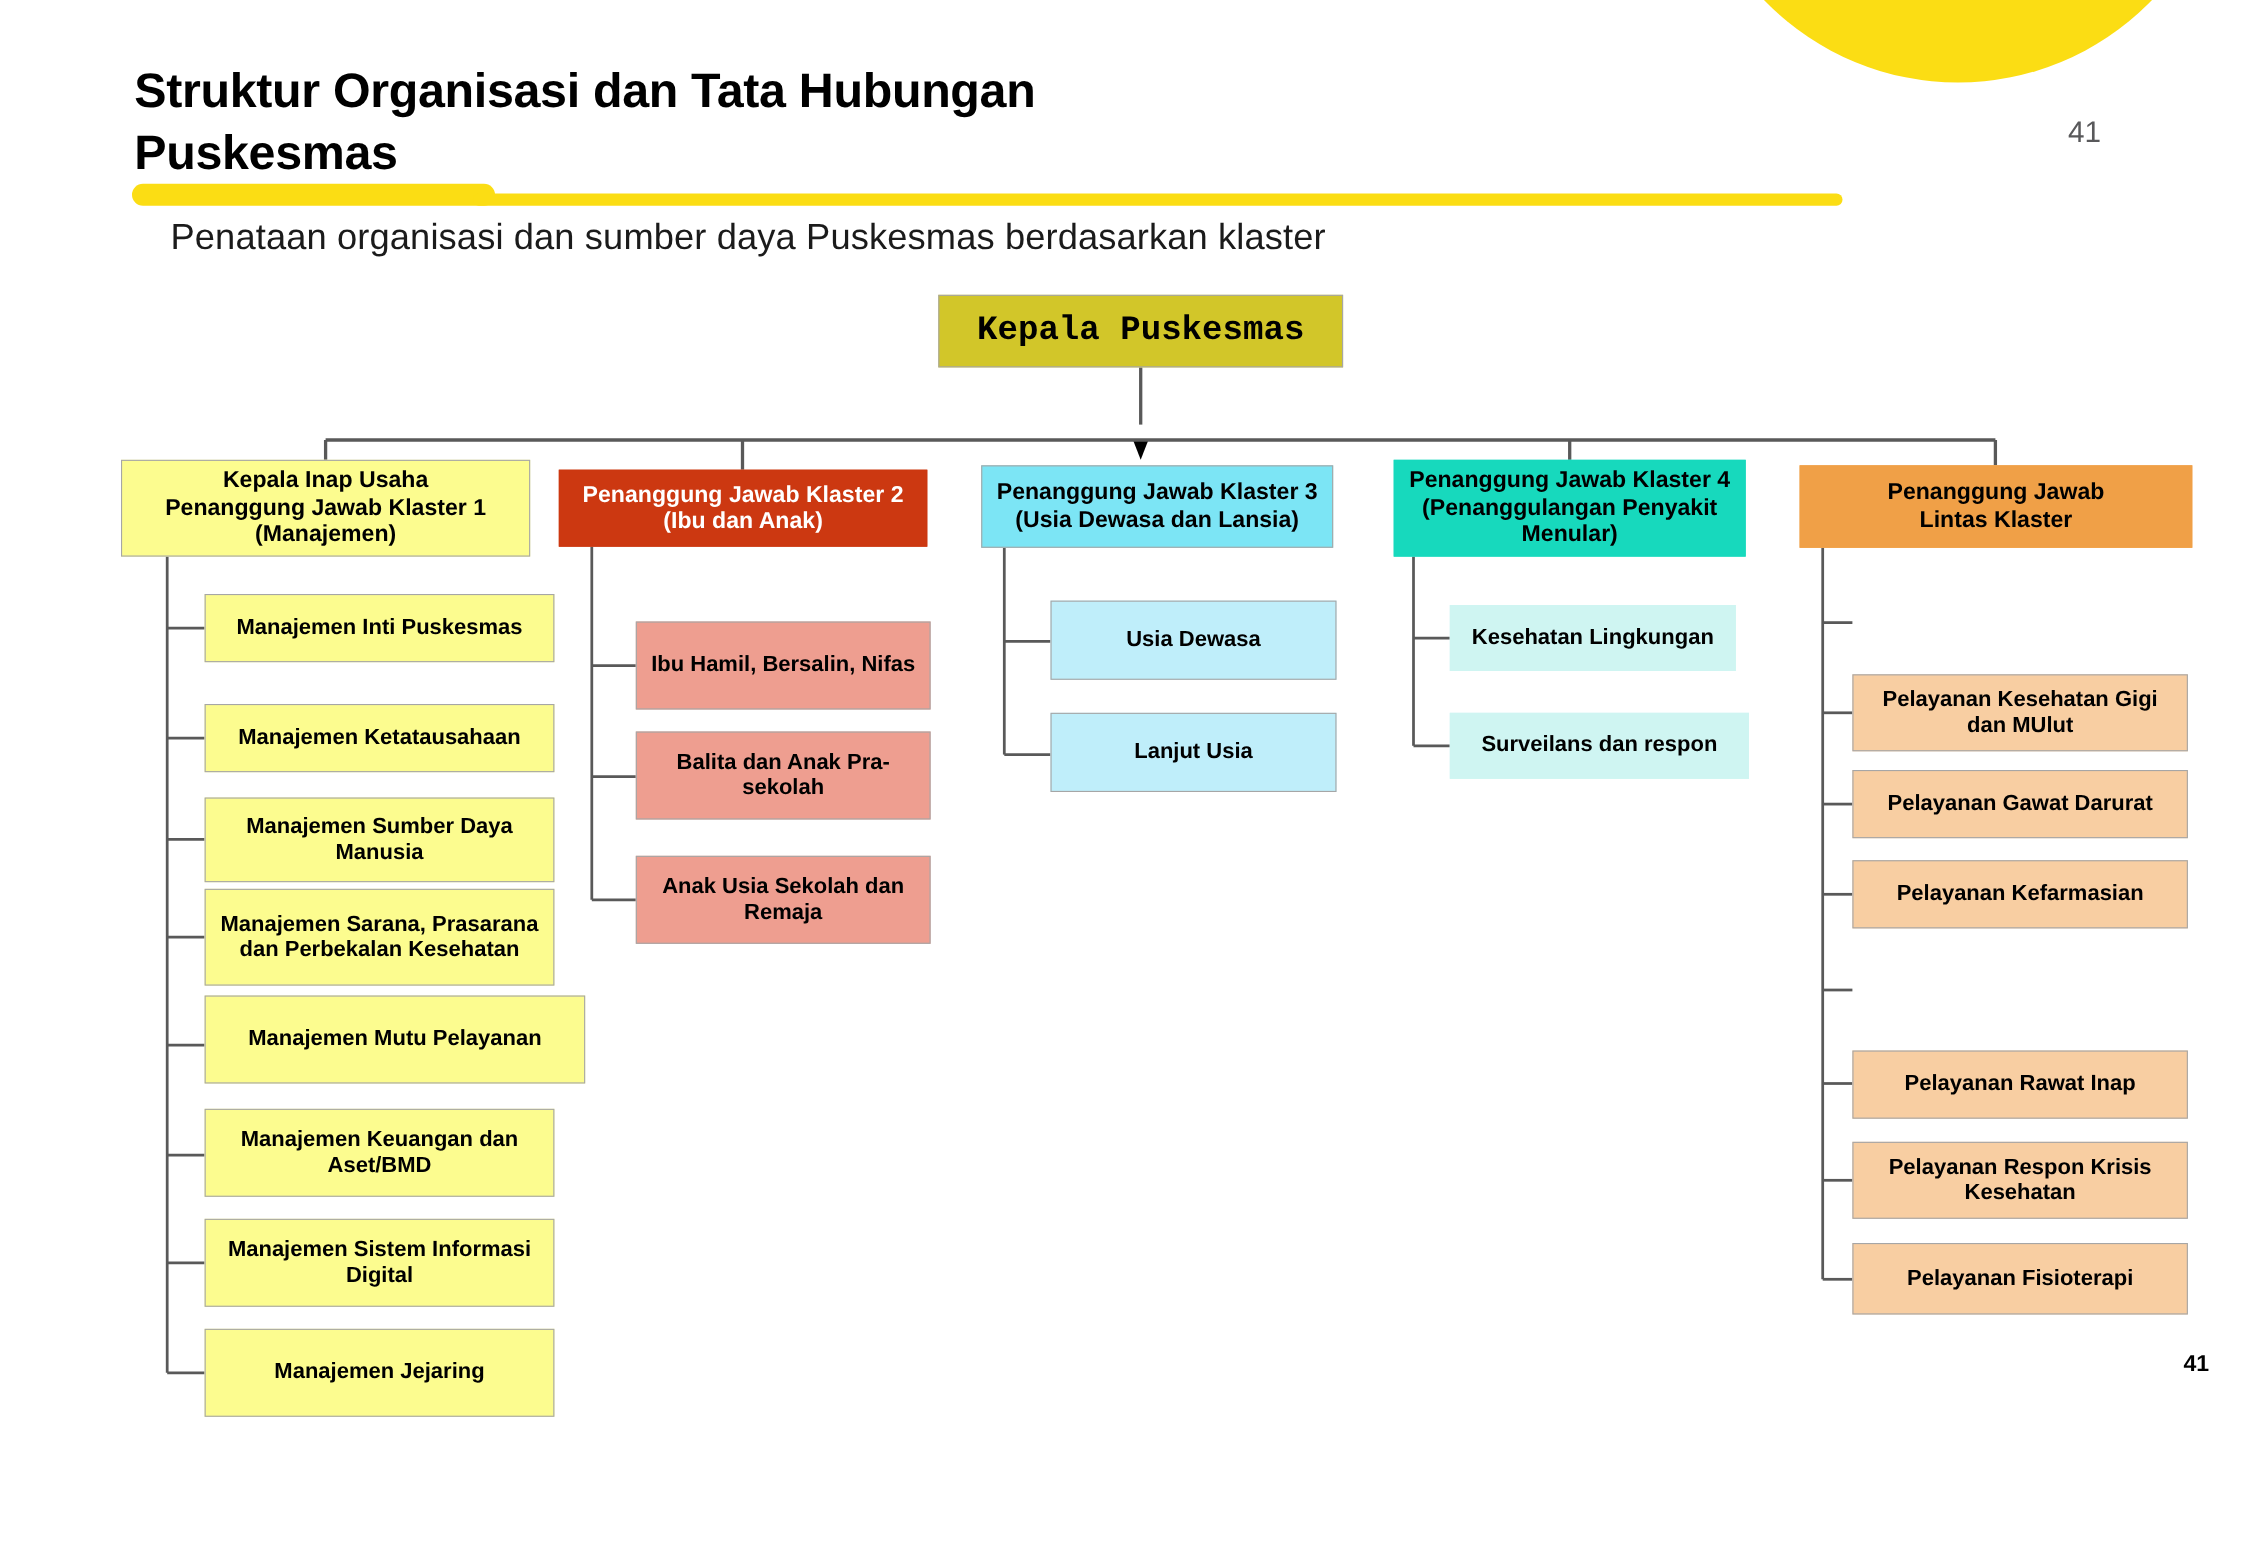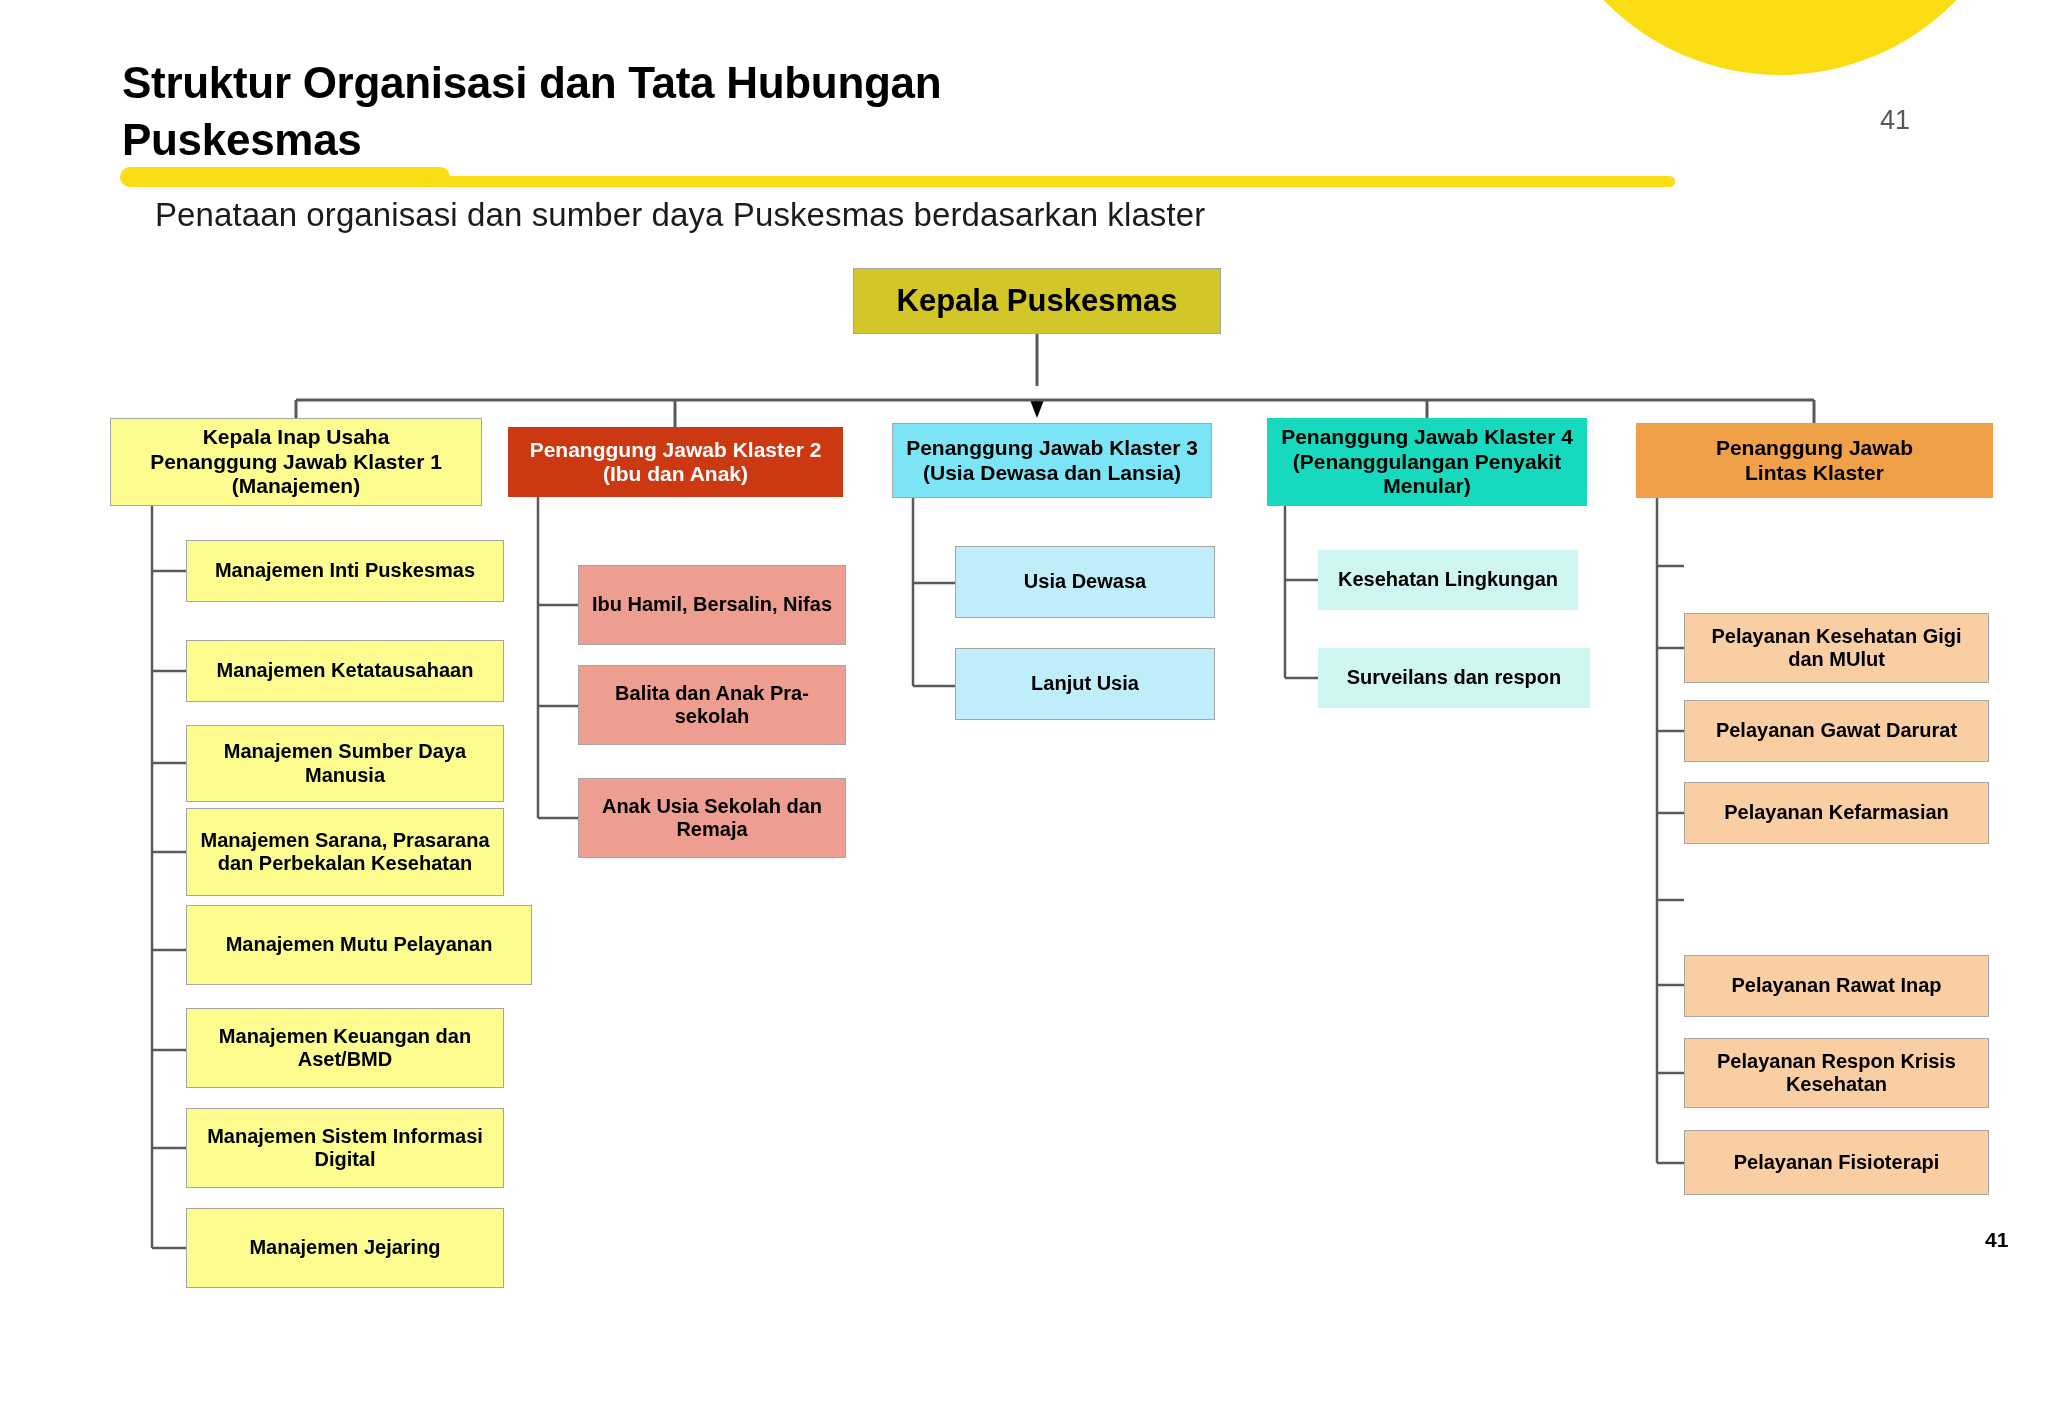--- a/index.html
+++ b/index.html
@@ -112,20 +112,21 @@
   }
 
   
   #node-root {
     left: 853px;
     top: 268px;
     width: 368px;
     height: 66px;
     background: #D2C629;
     font-size: 31px;
+    font-family: Liberation Mono, monospace;
   }
 
   
   .cluster-head { font-size: 21px; }
   #head-k1 { left: 110px;  top: 418px; width: 372px; height: 88px; background: #FCFC8F; }
   #head-k2 { left: 508px;  top: 427px; width: 335px; height: 70px; background: #CC3811; color: #FFFFFF; border-color: #CC3811; }
   #head-k3 { left: 892px;  top: 423px; width: 320px; height: 75px; background: #7CE5F5; }
   #head-k4 { left: 1267px; top: 418px; width: 320px; height: 88px; background: #17D9BD; border-color: #17D9BD; }
   #head-lk  { left: 1636px; top: 423px; width: 357px; height: 75px; background: #F0A047; border-color: #F0A047; }
 

